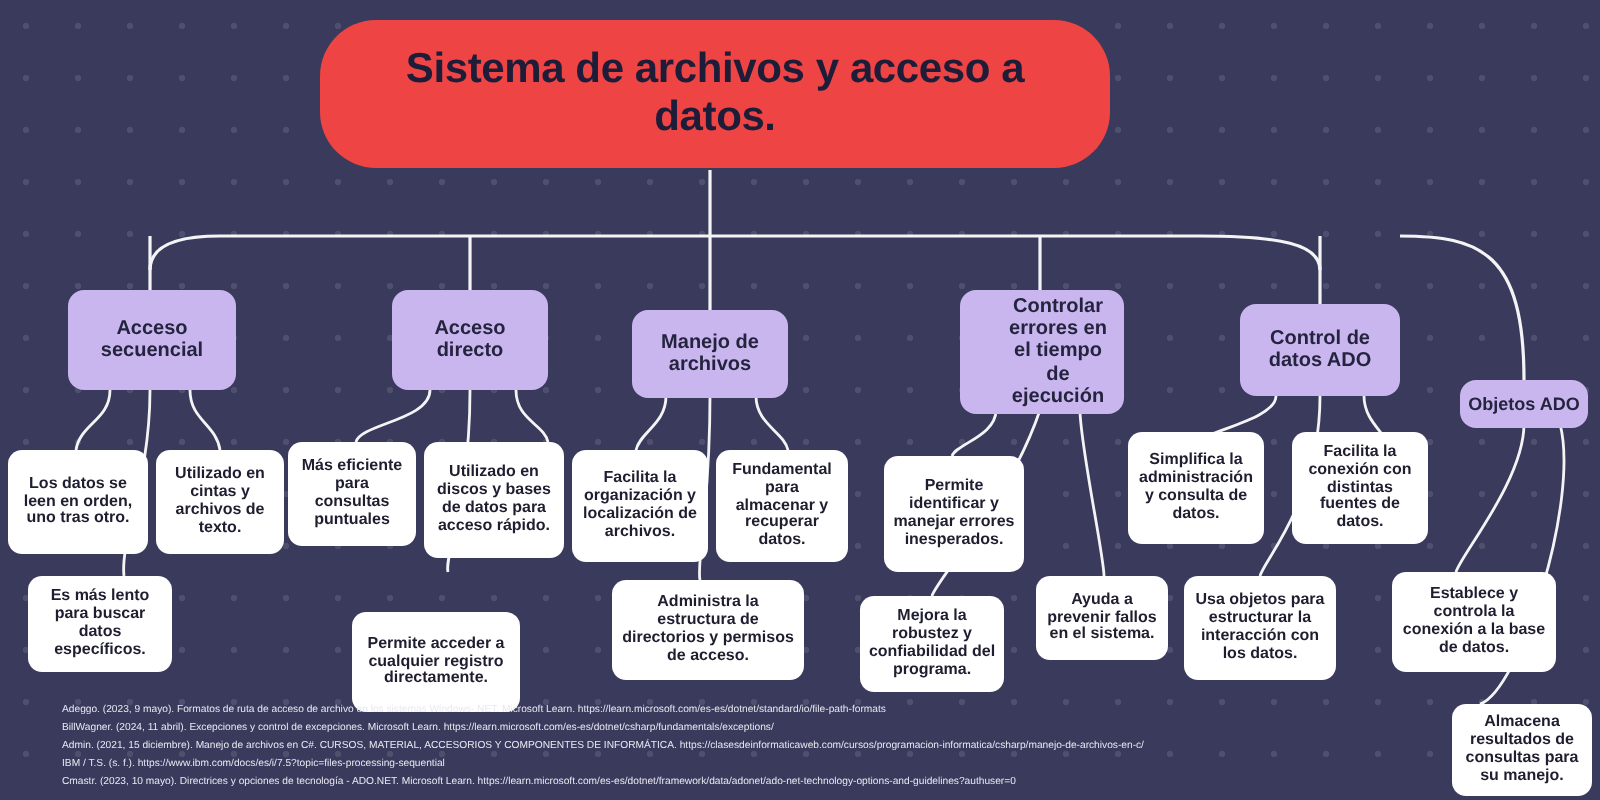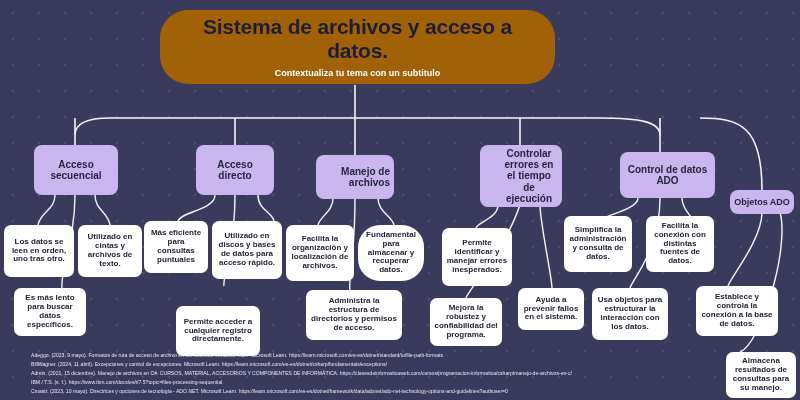--- a/index.html
+++ b/index.html
@@ -31,21 +31,21 @@
     box-sizing: border-box;
     border-radius: 10px;
     display: flex;
     flex-direction: column;
     align-items: center;
     justify-content: center;
     text-align: center;
     line-height: 1.12;
   }
   .title-node {
-    background: #a16207;
+    background: #ef4444;
     color: #1d1d3a;
     border-radius: 28px;
     padding: 8px 14px;
   }
   .title-main {
     font-size: 21px;
     font-weight: bold;
     letter-spacing: -0.2px;
   }
   .title-sub {
@@ -132,21 +132,20 @@
     <path d="M682 198 C682 210, 692 216, 694 222"></path>
     <path d="M660 198 C660 250, 632 280, 630 288"></path>
 
     <path d="M762 212 C762 240, 730 278, 728 286"></path>
     <path d="M780 212 C790 250, 760 345, 740 352"></path>
   </g>
 </svg>
 
 <div class="node title-node" style="left:160px; top:10px; width:395px; height:74px;">
   <div class="title-main">Sistema de archivos y acceso a datos.</div>
-  <div class="title-sub">Contextualiza tu tema con un subtitulo</div>
 </div>
 
 <div class="node lvl1" style="left:34px; top:145px; width:84px; height:50px;">
   <span>Acceso secuencial</span>
 </div>
 <div class="node lvl2" style="left:4px; top:225px; width:70px; height:52px;">
   <span>Los datos se leen en orden, uno tras otro.</span>
 </div>
 <div class="node lvl2" style="left:78px; top:225px; width:64px; height:52px;">
   <span>Utilizado en cintas y archivos de texto.</span>
@@ -161,47 +160,47 @@
 <div class="node lvl2" style="left:144px; top:221px; width:64px; height:52px;">
   <span>Más eficiente para consultas puntuales</span>
 </div>
 <div class="node lvl2" style="left:212px; top:221px; width:70px; height:58px;">
   <span>Utilizado en discos y bases de datos para acceso rápido.</span>
 </div>
 <div class="node lvl2" style="left:176px; top:286px; width:84px; height:50px;margin-top:20px;">
   <span>Permite acceder a cualquier registro directamente.</span>
 </div>
 
-<div class="node lvl1" style="left:316px; top:155px; width:78px; height:44px;text-align:right;">
+<div class="node lvl1" style="left:316px; top:155px; width:78px; height:44px;">
   <span>Manejo de archivos</span>
 </div>
 <div class="node lvl2" style="left:286px; top:225px; width:68px; height:56px;">
   <span>Facilita la organización y localización de archivos.</span>
 </div>
-<div class="node lvl2" style="left:358px; top:225px; width:66px; height:56px;border-radius:22px;">
+<div class="node lvl2" style="left:358px; top:225px; width:66px; height:56px;">
   <span>Fundamental para almacenar y recuperar datos.</span>
 </div>
 <div class="node lvl2" style="left:306px; top:290px; width:96px; height:50px;">
   <span>Administra la estructura de directorios y permisos de acceso.</span>
 </div>
 
 <div class="node lvl1" style="left:480px; top:145px; width:82px; height:62px;padding-left:20px;">
   <span>Controlar errores en el tiempo de ejecución</span>
 </div>
 <div class="node lvl2" style="left:442px; top:228px; width:70px; height:58px;">
   <span>Permite identificar y manejar errores inesperados.</span>
 </div>
 <div class="node lvl2" style="left:518px; top:288px; width:66px; height:42px;">
   <span>Ayuda a prevenir fallos en el sistema.</span>
 </div>
 <div class="node lvl2" style="left:430px; top:298px; width:72px; height:48px;">
   <span>Mejora la robustez y confiabilidad del programa.</span>
 </div>
 
-<div class="node lvl1" style="left:620px; top:152px; width:95px; height:46px;">
+<div class="node lvl1" style="left:620px; top:152px; width:80px; height:46px;">
   <span>Control de datos ADO</span>
 </div>
 <div class="node lvl2" style="left:564px; top:216px; width:68px; height:56px;">
   <span>Simplifica la administración y consulta de datos.</span>
 </div>
 <div class="node lvl2" style="left:646px; top:216px; width:68px; height:56px;">
   <span>Facilita la conexión con distintas fuentes de datos.</span>
 </div>
 <div class="node lvl2" style="left:592px; top:288px; width:76px; height:52px;">
   <span>Usa objetos para estructurar la interacción con los datos.</span>

